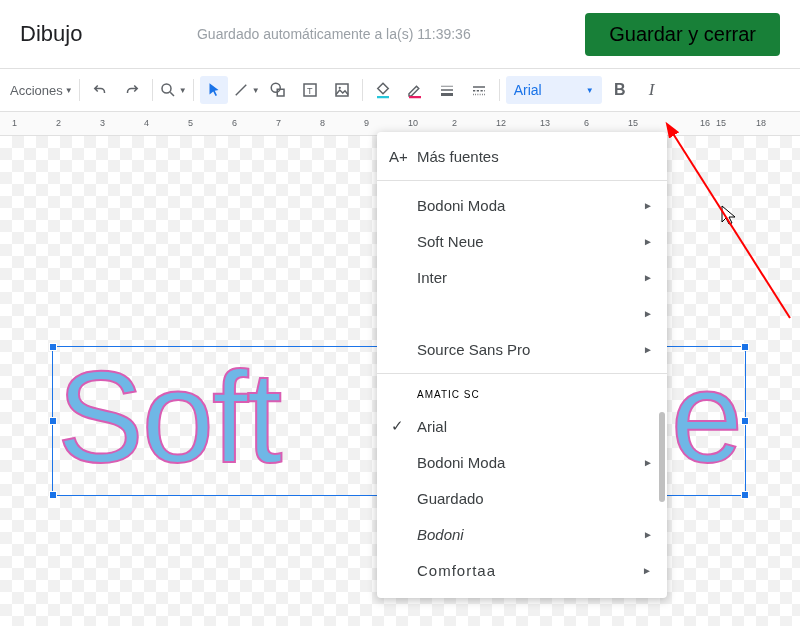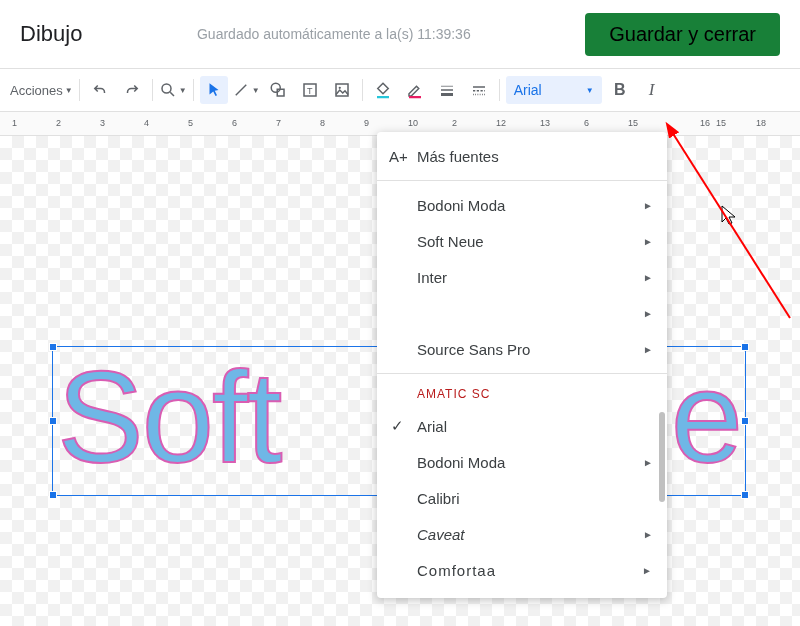--- a/index.html
+++ b/index.html
@@ -48,21 +48,21 @@
 
   .arrow-anno { position: absolute; left: 660px; top: 118px; pointer-events: none; z-index: 60; }
 
   .cursor-anno { position: absolute; left: 720px; top: 204px; z-index: 55; }
 
   .f-bodoni{font-family:'Times New Roman',serif}
   .f-comic{font-family:'Comic Sans MS',cursive}
   .f-inter{font-family:Arial,sans-serif;font-weight:400}
   .f-merri{font-family:Arial,sans-serif;font-weight:700}
   .f-source{font-family:Arial,sans-serif}
-  .f-amatic{font-family:'Brush Script MT',cursive;color:#b91c1c;font-size:12px;letter-spacing:1px}
+  .f-amatic{font-family:'Brush Script MT',cursive;color:#000000;font-size:10px;letter-spacing:1px}
   .f-calibri{font-family:Calibri,Arial}
   .f-caveat{font-style:italic;font-family:'Brush Script MT',cursive}
   .f-comfort{font-family:Arial,sans-serif;letter-spacing:1px}
 </style>
 </head>
 <body>
 
 <div class="header">
   <div class="title">Dibujo</div>
   <div class="autosave">Guardado automáticamente a la(s) 11:39:36</div>
@@ -234,24 +234,24 @@
   <div id="all-list">
       <div class="menu-row ">
         <span class="chk">✓</span>
         <span>Arial</span>
       </div>
       <div class="menu-row f-bodoni">
         <span>Bodoni Moda</span>
         <span class="sub">►</span>
       </div>
       <div class="menu-row f-calibri">
-        <span>Calibri</span>
+        <span>Guardado</span>
       </div>
       <div class="menu-row f-caveat">
-        <span>Caveat</span>
+        <span>Bodoni</span>
         <span class="sub">►</span>
       </div>
       <div class="menu-row f-comfort">
         <span>Comfortaa</span>
         <span class="sub">►</span>
       </div>
     </div>
   <div class="scroll-thumb"></div>
 </div>
 

